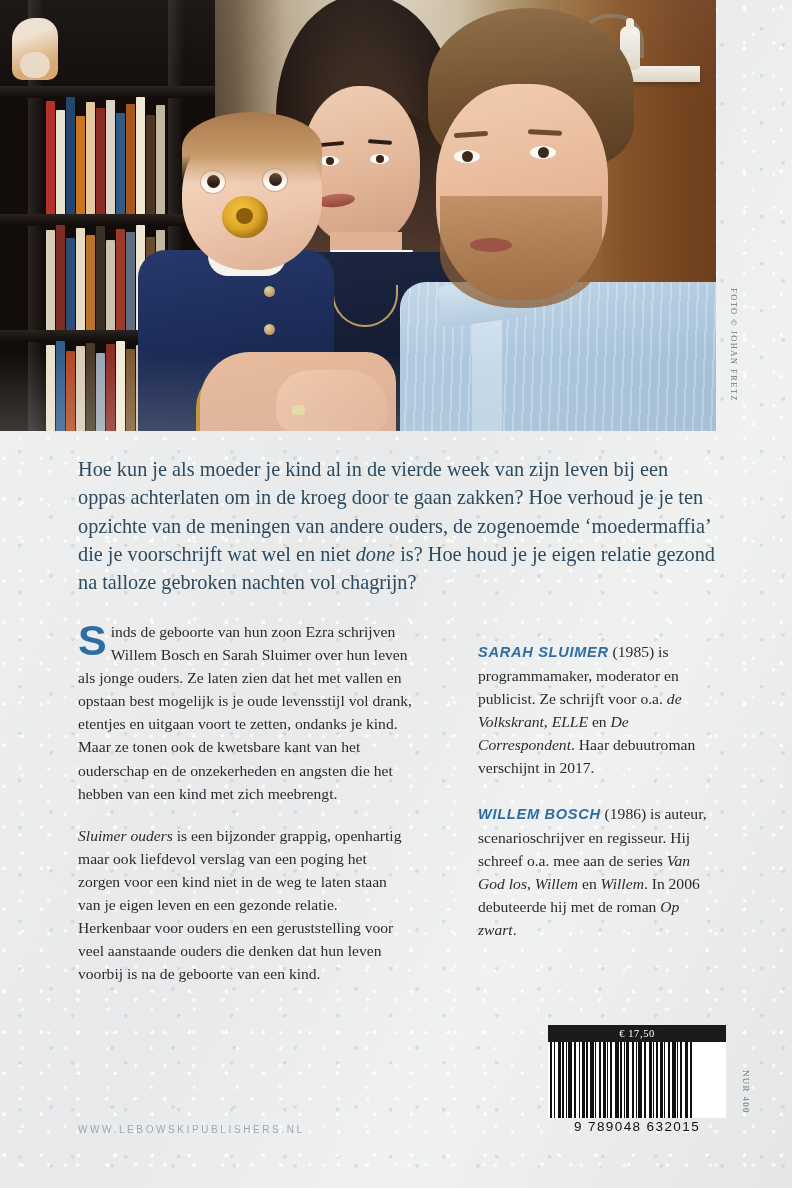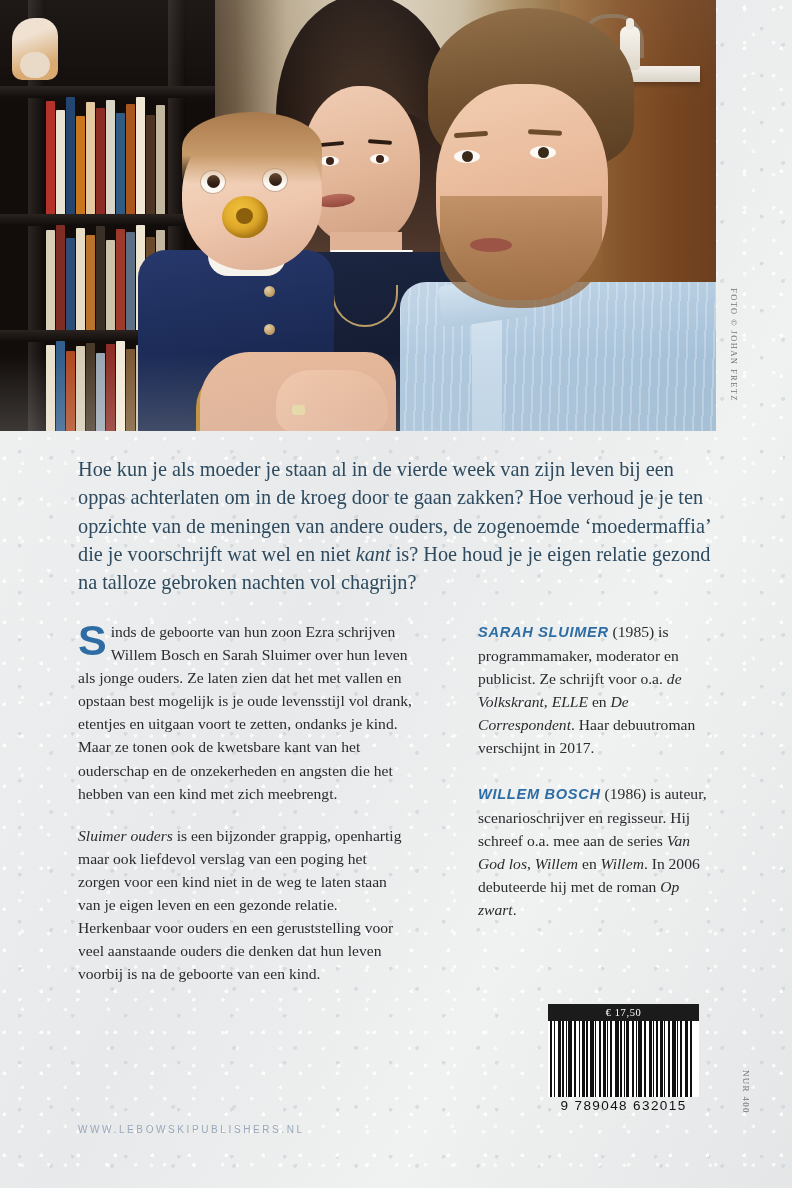--- a/index.html
+++ b/index.html
@@ -410,21 +410,21 @@
     font-weight: bold;
     font-size: 43px;
     line-height: 36px;
     color: #2e6da4;
     margin: 2px 4px 0 0;
   }
 
   .col-right {
     position: absolute;
     left: 478px;
-    top: 620px;
+    top: 640px;
     width: 242px;
     font-family: "Liberation Serif", serif;
     font-size: 15.6px;
     line-height: 23.1px;
     color: #2a2b2d;
   }
   .col-right p { margin: 0 0 22px 0; }
   .col-right p:last-child { margin-bottom: 0; }
   .col-right em { font-style: italic; }
   .bio-name {
@@ -433,22 +433,22 @@
     font-style: italic;
     font-size: 14.6px;
     letter-spacing: 0.7px;
     color: #2e6da4;
   }
 
   
   .barcode-block {
     position: absolute;
     left: 548px;
-    top: 1004px;
-    width: 151px;
+    top: 1025px;
+    width: 178px;
   }
   .price-bar {
     height: 17px;
     background: #1b1b1b;
     color: #ffffff;
     font-family: "Liberation Serif", serif;
     font-size: 10.5px;
     letter-spacing: 0.6px;
     display: flex;
     align-items: center;
@@ -615,21 +615,21 @@
       <div class="m-beard"></div>
       <div class="m-mouth"></div>
 
       <div class="photo-haze"></div>
     </div>
   </div>
 
   <div class="photo-credit">FOTO © JOHAN FRETZ</div>
 
   <div class="intro">
-    <span>Hoe kun je als moeder je staan al in de vierde week van zijn leven bij een oppas achterlaten om in de kroeg door te gaan zakken? Hoe verhoud je je ten opzichte van de meningen van andere ouders, de zogenoemde ‘moedermaffia’ die je voorschrijft wat wel en niet </span><em>kant</em><span> is? Hoe houd je je eigen relatie gezond na talloze gebroken nachten vol chagrijn?</span>
+    <span>Hoe kun je als moeder je kind al in de vierde week van zijn leven bij een oppas achterlaten om in de kroeg door te gaan zakken? Hoe verhoud je je ten opzichte van de meningen van andere ouders, de zogenoemde ‘moedermaffia’ die je voorschrijft wat wel en niet </span><em>done</em><span> is? Hoe houd je je eigen relatie gezond na talloze gebroken nachten vol chagrijn?</span>
   </div>
 
   <div class="col-left">
     <p>
       <span class="dropcap">S</span><span>inds de geboorte van hun zoon Ezra schrijven Willem Bosch en Sarah Sluimer over hun leven als jonge ouders. Ze laten zien dat het met vallen en opstaan best mogelijk is je oude levensstijl vol drank, etentjes en uitgaan voort te zetten, ondanks je kind. Maar ze tonen ook de kwetsbare kant van het ouderschap en de onzekerheden en angsten die het hebben van een kind met zich meebrengt.</span>
     </p>
     <p>
       <em>Sluimer ouders</em><span> is een bijzonder grappig, openhartig maar ook liefdevol verslag van een poging het zorgen voor een kind niet in de weg te laten staan van je eigen leven en een gezonde relatie. Herkenbaar voor ouders en een geruststelling voor veel aanstaande ouders die denken dat hun leven voorbij is na de geboorte van een kind.</span>
     </p>
   </div>

